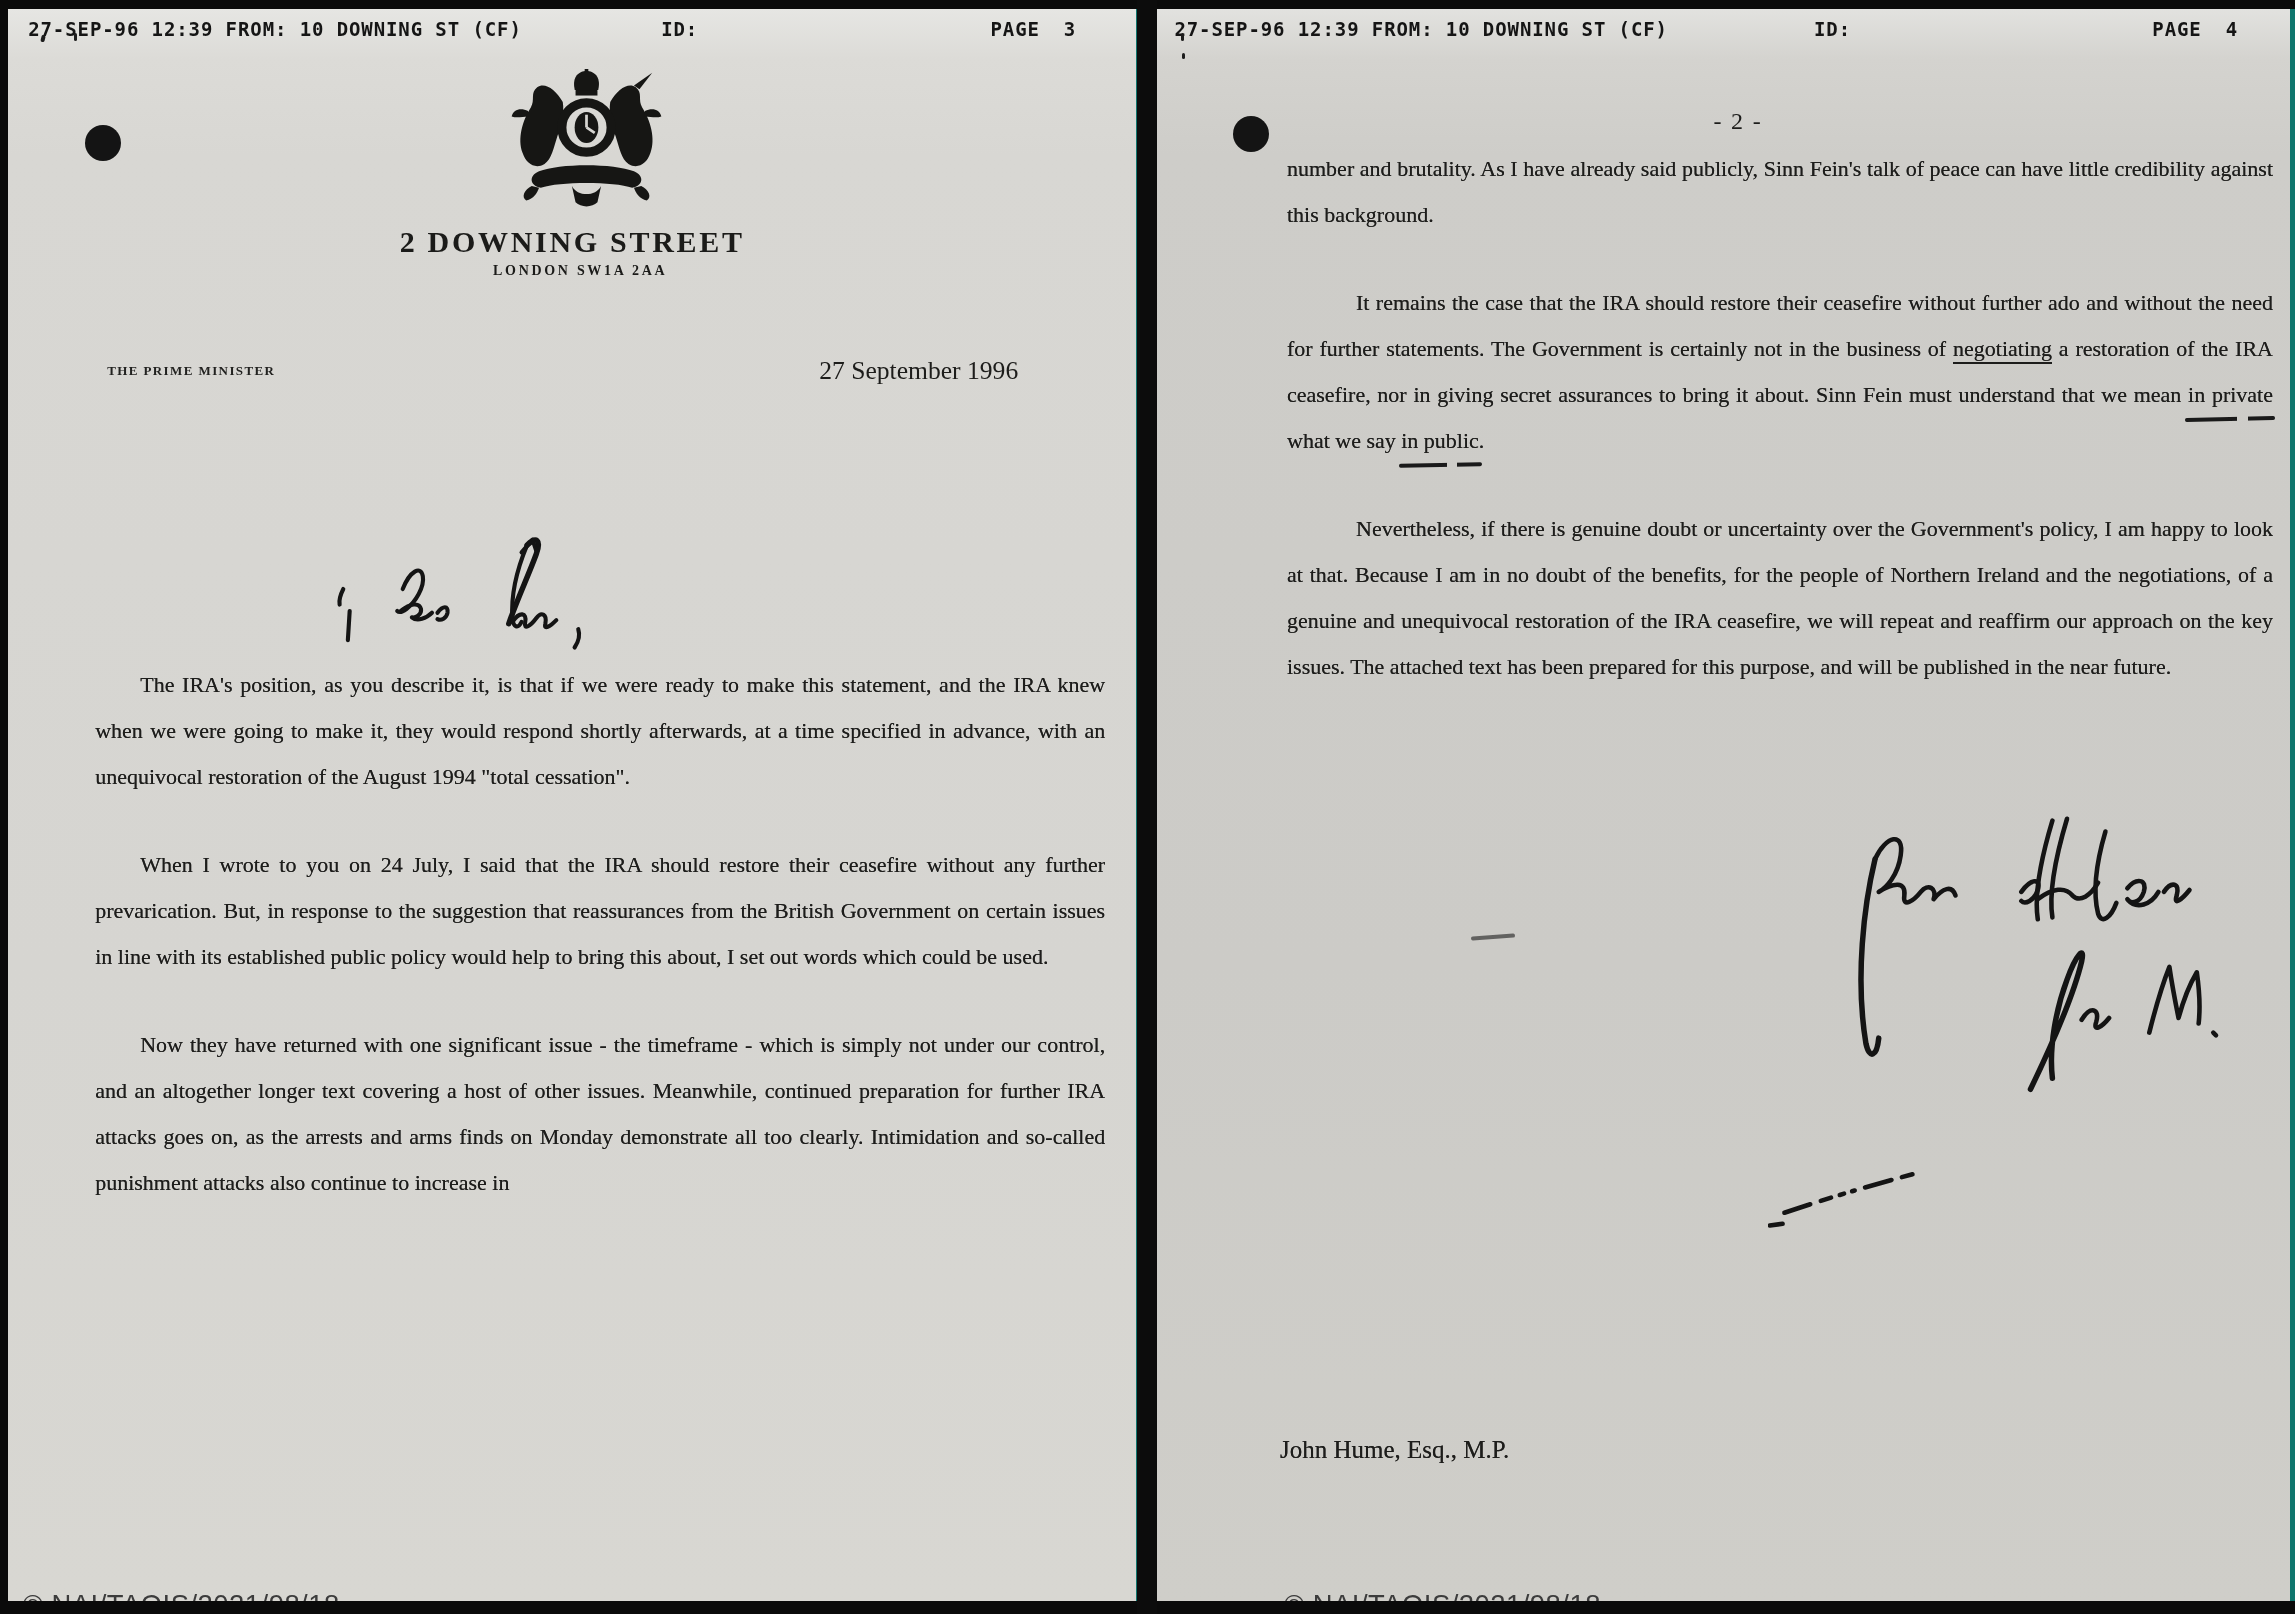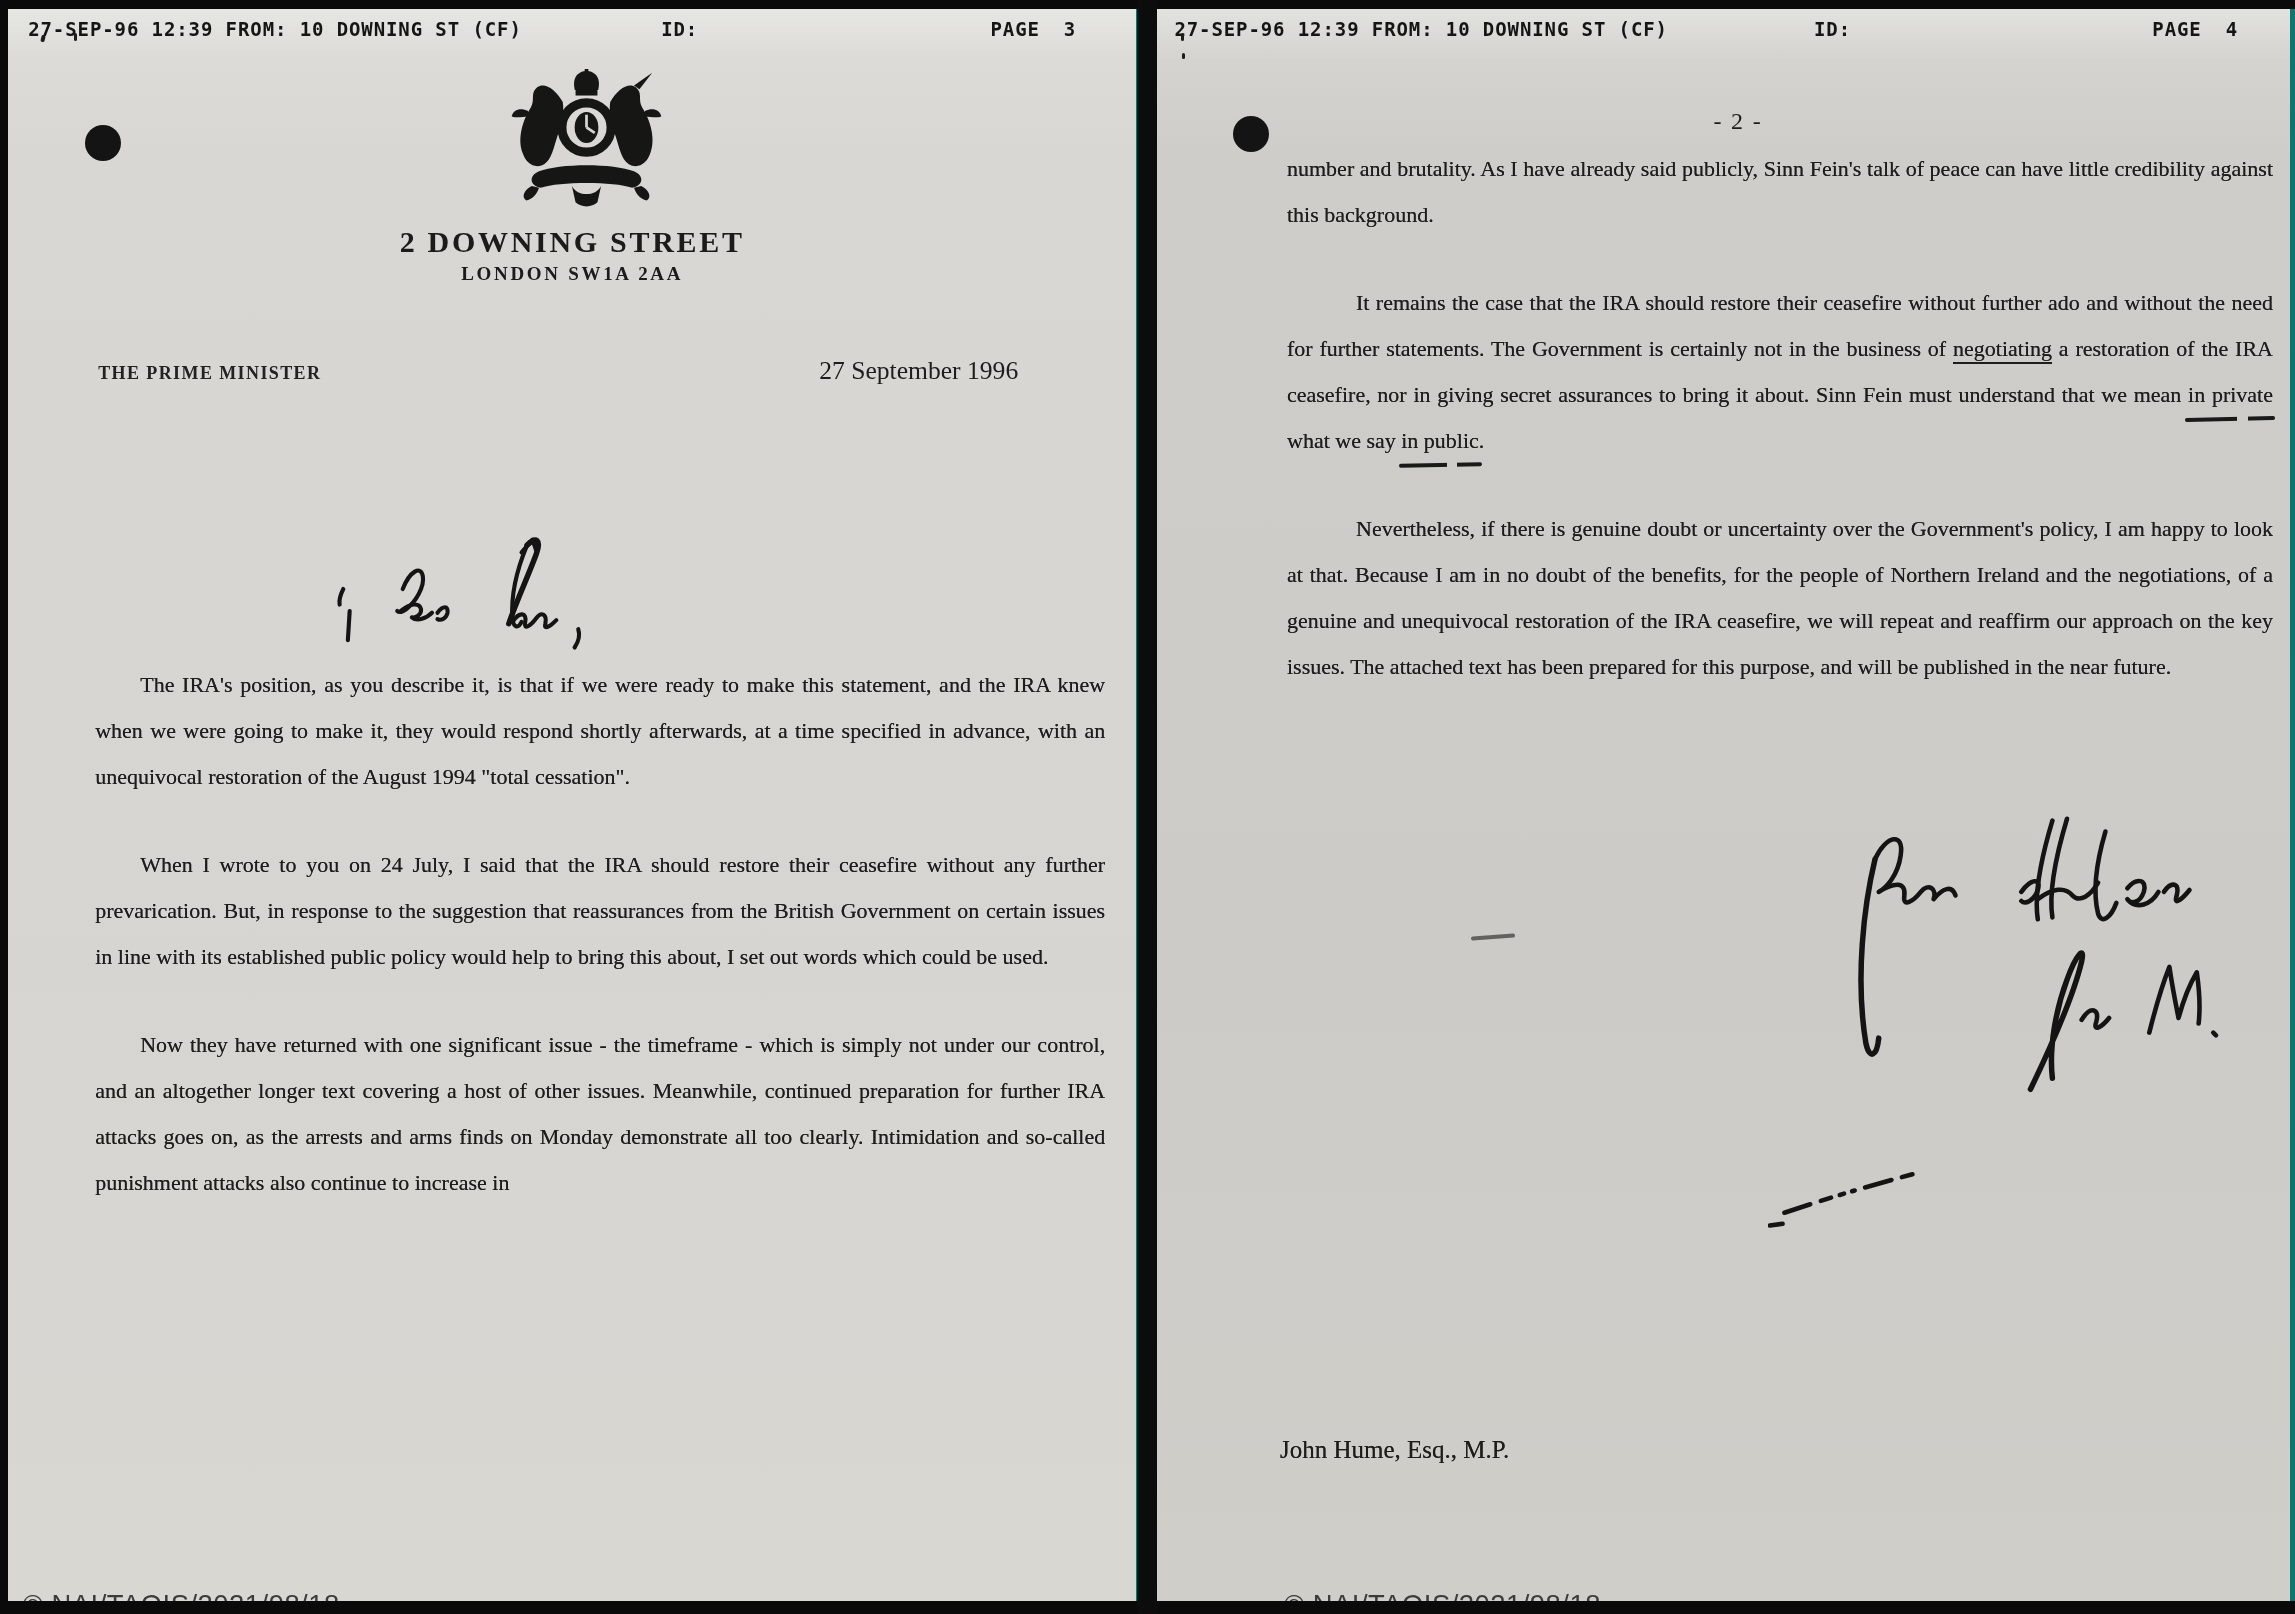--- a/index.html
+++ b/index.html
@@ -33,23 +33,23 @@
   .page-left .punch-hole{left:77px;top:116px;}
   .page-right .punch-hole{left:76px;top:107px;}
 
   .speck{position:absolute;background:#1d1d1d;border-radius:1.8px;}
 
   
   .crest{position:absolute;left:500px;top:60px;width:157px;height:148px;}
   .lh-street{position:absolute;left:0;top:216px;width:100%;text-align:center;
     font-size:30px;font-weight:bold;letter-spacing:2.7px;color:#1b1b19;}
   .lh-city{position:absolute;left:0;top:254px;width:100%;text-align:center;
-    font-size:19px;font-weight:bold;letter-spacing:2.7px;color:#1b1b19;}
+    font-size:14px;font-weight:bold;letter-spacing:2.7px;color:#1b1b19;padding-left:8px;}
   .pm-row{position:absolute;left:87px;top:347px;width:1010px;}
-  .pm-title{position:absolute;left:3px;top:7.3px;font-size:18px;font-weight:bold;
+  .pm-title{position:absolute;left:12px;top:7.3px;font-size:13px;font-weight:bold;
     letter-spacing:1.4px;color:#222220;}
   .lh-date{position:absolute;right:87px;top:0;font-size:25.6px;color:#1d1d1b;}
 
   
   .body-col{position:absolute;color:#1d1d1b;font-size:22px;line-height:46px;
     text-align:justify;text-shadow:0 0 0.6px rgba(25,25,25,.8);}
   .body-left{left:87px;top:653px;width:1010px;}
   .body-right{left:130px;top:137px;width:986px;}
   .body-col p{margin:0 0 42px 0;text-indent:45px;}
   .body-right p{text-indent:69px;}

